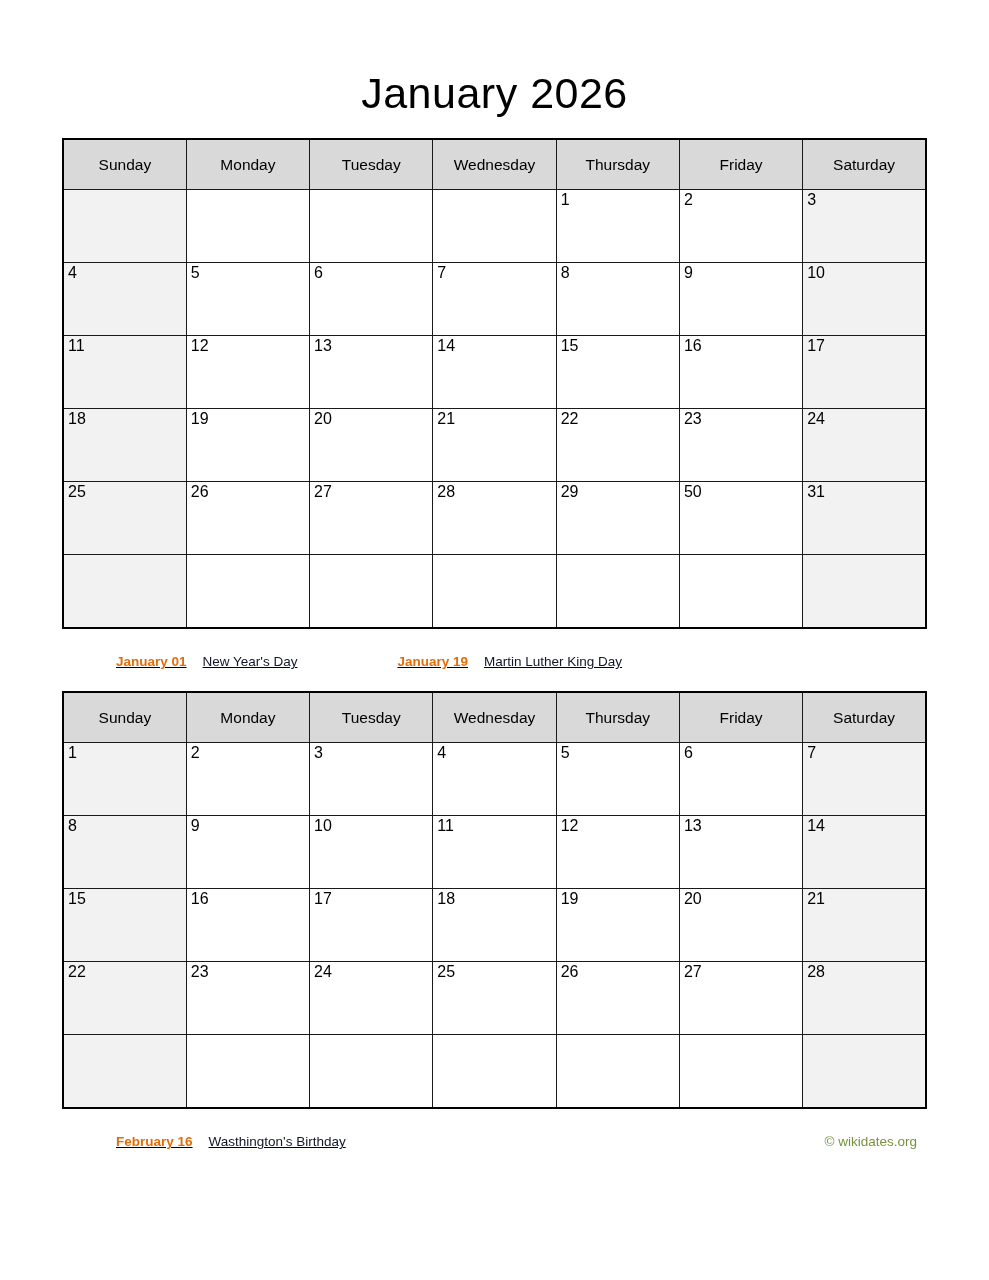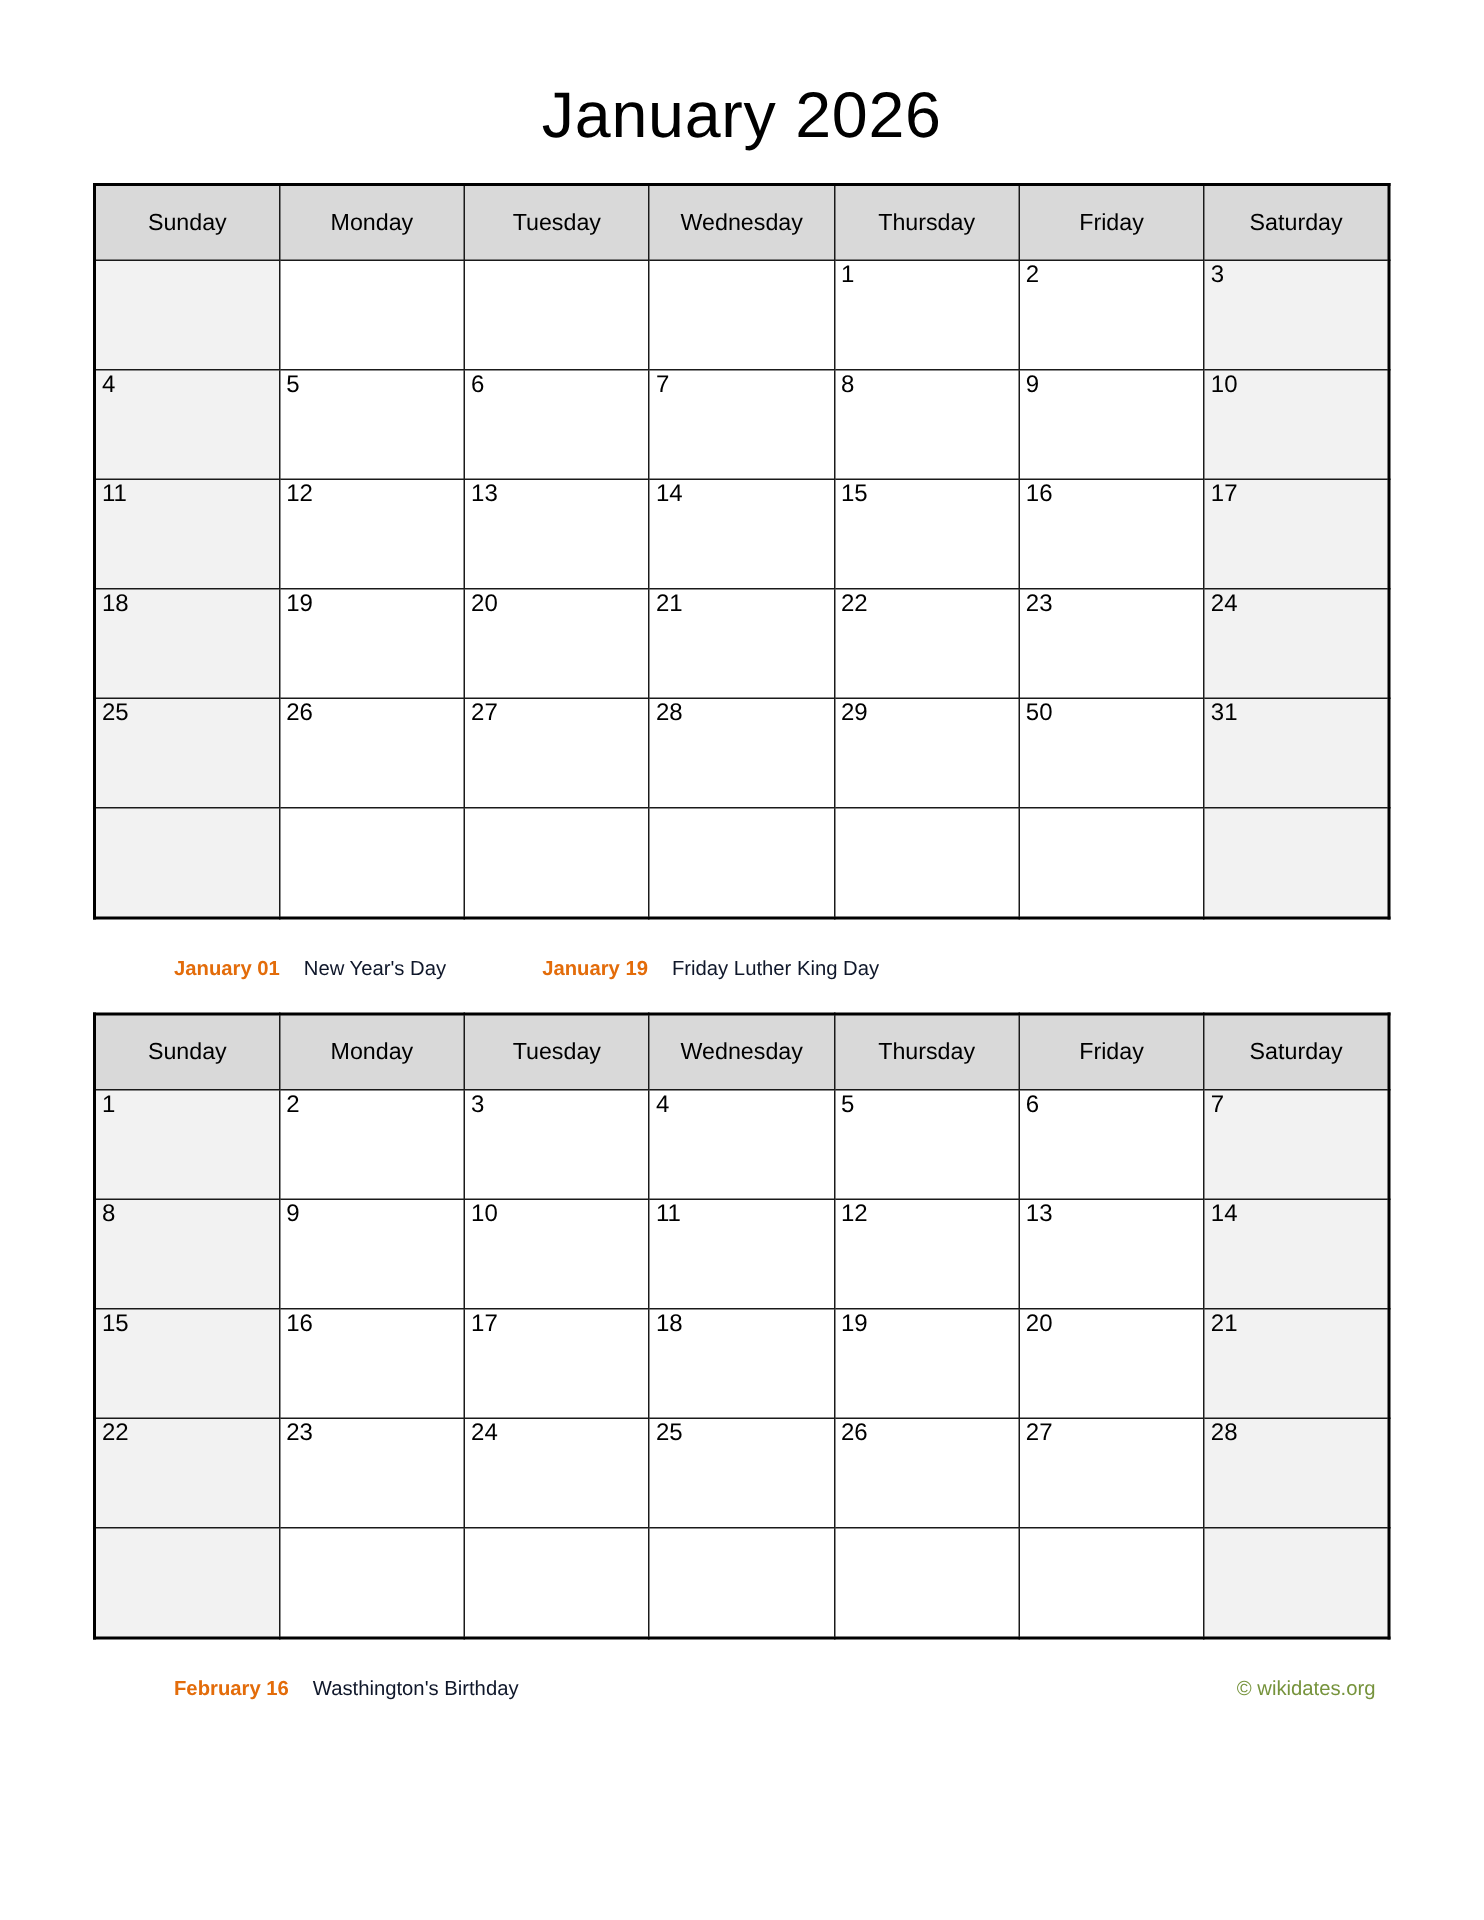--- a/index.html
+++ b/index.html
@@ -12,21 +12,21 @@
   body {
     width: 989px;
     min-height: 1280px;
     position: relative;
   }
   .wrap {
     width: 865px;
     margin: 0 auto;
   }
   .month-title {
-    margin: 0;
+    margin: 16px;
     text-align: center;
     font-size: 43px;
     font-weight: 400;
     line-height: 1.1;
     letter-spacing: 0.5px;
   }
   .month:first-of-type .month-title { padding-top: 54px; }
   .month + .month .month-title { padding-top: 26px; }
 
   table.calendar {
@@ -59,22 +59,23 @@
   .month-footer {
     display: flex;
     justify-content: space-between;
     align-items: baseline;
     margin-top: 25px;
     font-size: 13.5px;
     line-height: 1.2;
   }
   .holiday-row {
     display: flex;
-    column-gap: 64px;
+    column-gap: 100px;
     padding-left: 54px;
+    text-decoration: underline;
   }
   .holiday { display: flex; }
   .holiday-date {
     color: #e36c0a;
     font-weight: 700;
     margin-right: 16px;
     white-space: nowrap;
   }
   .holiday-name { color: #0f172a; white-space: nowrap; }
   .copyright {
@@ -159,21 +160,21 @@
         </tbody>
       </table>
       <div class="month-footer">
         <div class="holiday-row">
           <span class="holiday">
             <span class="holiday-date">January 01</span>
             <span class="holiday-name">New Year's Day</span>
           </span>
           <span class="holiday">
             <span class="holiday-date">January 19</span>
-            <span class="holiday-name">Friday Luther King Day</span>
+            <span class="holiday-name">Martin Luther King Day</span>
           </span>
         </div>
       </div>
     </section>
     <section class="month">
       <table class="calendar">
         <thead>
           <tr>
             <th>Sunday</th>
             <th>Monday</th>

